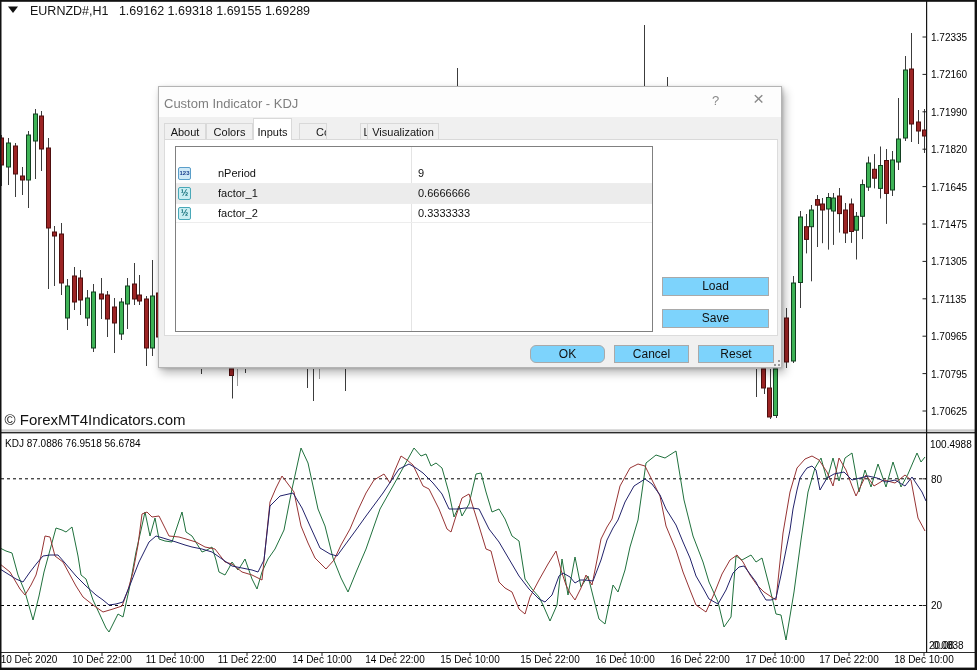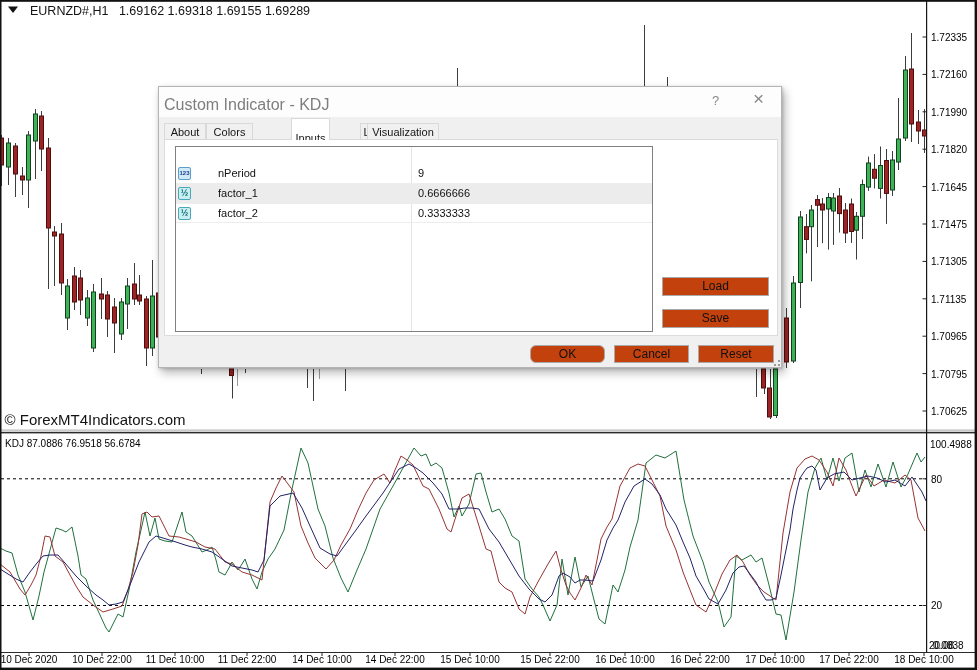--- a/index.html
+++ b/index.html
@@ -5,46 +5,46 @@
 html,body { width:977px; height:670px; overflow:hidden; background:#fff;
   font-family:"Liberation Sans", sans-serif; }
 #stage { position:relative; width:977px; height:670px; }
 .ax { font:10px "Liberation Sans",sans-serif; fill:#000; }
 .hdr { font:12.5px "Liberation Sans",sans-serif; fill:#141414; }
 .wm { font:15px "Liberation Sans",sans-serif; fill:#121212; }
 #dlg { position:absolute; left:158px; top:86px; width:624px; height:282px;
   background:#f0f0f0; border:1px solid #b4b4b4;
   box-shadow:3px 5px 9px rgba(0,0,0,0.28), 1px 1px 3px rgba(0,0,0,0.18); }
 #tbar { position:absolute; left:0; top:0; width:622px; height:30px; background:#fdfdfd; }
-#ttl { position:absolute; left:5px; top:9px; font-size:16px; color:#7e7e7e; }
+#ttl { position:absolute; left:5px; top:9px; font-size:13px; color:#7e7e7e; }
 #qm { position:absolute; left:553px; top:6px; font-size:13px; color:#8a8a8a; }
 #xm { position:absolute; left:594px; top:1px; font-size:19px; color:#8a8a8a; font-weight:400; }
 .tabs { position:absolute; left:0; top:31px; width:624px; height:21.5px; }
 .tab { position:absolute; bottom:0; height:17px; background:#f0f0f0;
   border:1px solid #d9d9d9; border-bottom:none; text-align:center;
   font-size:11px; color:#151515; line-height:16px; white-space:nowrap; overflow:hidden; }
-.tab.sel { height:21.5px; background:#fff; line-height:16px; padding-top:11px; z-index:3;margin-left:38px; }
+.tab.sel { height:21.5px; background:#fff; line-height:16px; padding-top:5px; z-index:3; }
 #page { position:absolute; left:5px; top:52px; width:614px; height:197px;
   background:#fff; border:1px solid #dcdcdc; border-top:1px solid #d9d9d9; }
 #tbl { position:absolute; left:16px; top:59px; width:478px; height:186px;
   background:#fff; border:1px solid #808080; }
 #tbl .trow { position:absolute; left:0; width:476px; border-bottom:1px solid #ededed; }
 #tbl .th { border-bottom:1px solid #d5d5d5; }
 #tbl .hl { background:#ececec; }
 .vline { position:absolute; left:235px; top:0; width:1px; height:184px; background:#e4e4e4; }
 .c1 { position:absolute; left:5px; top:2px; font-size:11px; color:#111; }
 .c1i { position:absolute; left:19px; top:3px; font-size:11px; color:#111;padding-left:23px; }
 .c2 { position:absolute; left:242px; top:3px; font-size:11px; color:#111; }
 .ic { position:absolute; left:2px; top:3px; width:13px; height:13px; border-radius:2px;
   text-align:center; }
 .icn { background:#cfe9f7; border:1px solid #5a9ec9; color:#1b3f8f;
   font-size:6px; font-weight:bold; line-height:11px; }
 .icf { background:#c9eef2; border:1px solid #49a8b8; color:#0b6a75;
   font-size:9px; font-weight:bold; line-height:11px; }
-.btn { position:absolute; background:#c2410c; border:1px solid #a9a9a9;
+.btn { position:absolute; background:#7dd3fc; border:1px solid #a9a9a9;
   font-size:12px; color:#111; text-align:center; line-height:16px; }
 #grip { position:absolute; right:0; bottom:0; width:12px; height:12px; }
 #grip i { position:absolute; width:2px; height:2px; background:#9a9a9a; }
 </style></head>
 <body>
 <div id="stage">
 <svg width="977" height="670" viewBox="0 0 977 670" style="position:absolute;left:0;top:0">
 <rect x="0" y="0" width="977" height="670" fill="#ffffff"></rect>
 
 <line x1="1" y1="478.8" x2="926" y2="478.8" stroke="#000" stroke-width="1" stroke-dasharray="3,3"></line>

